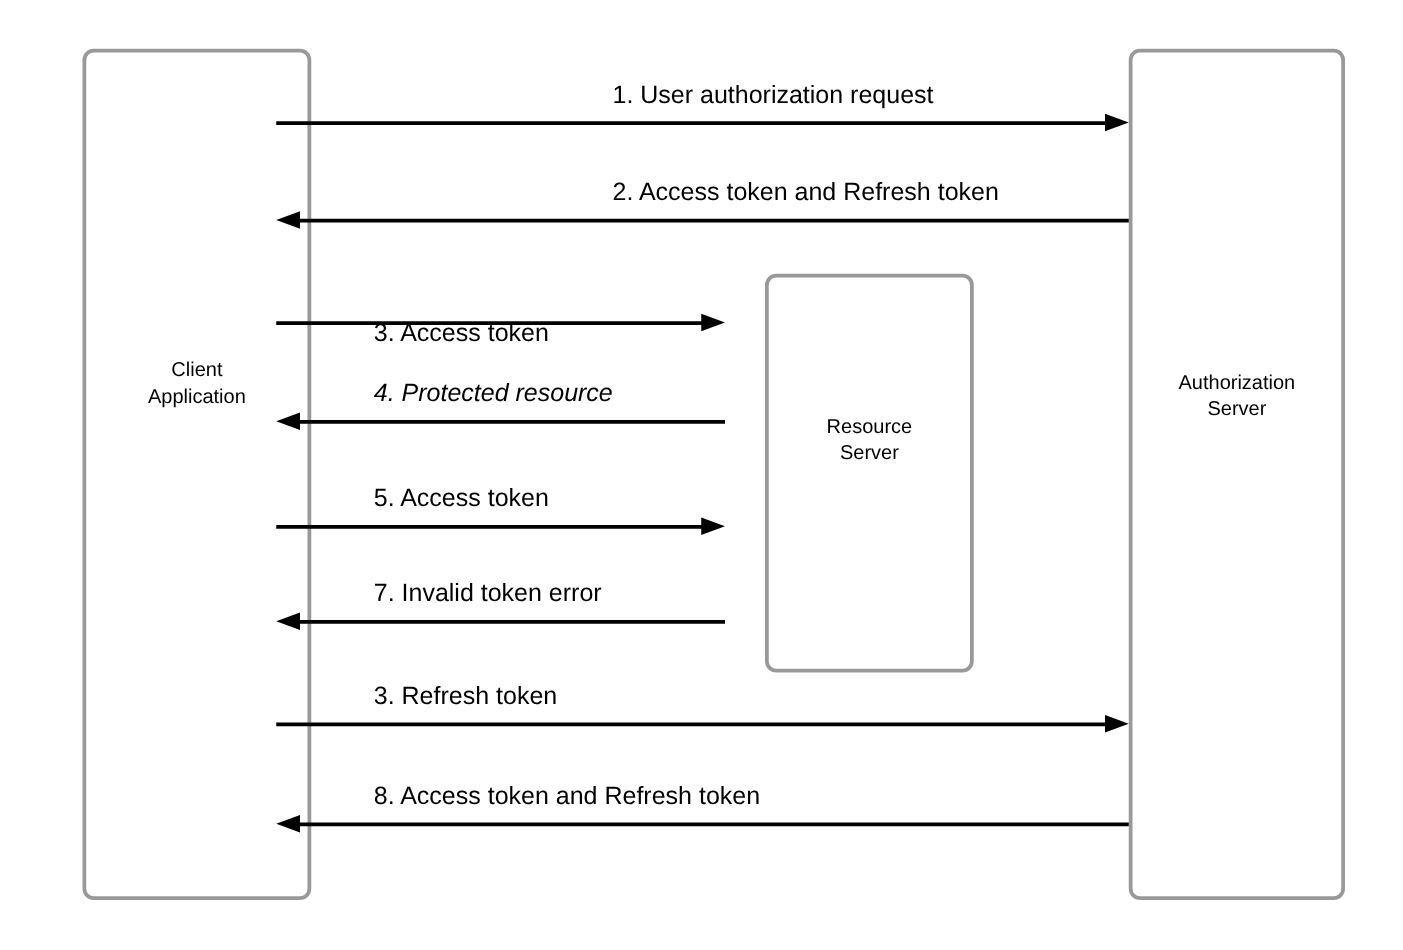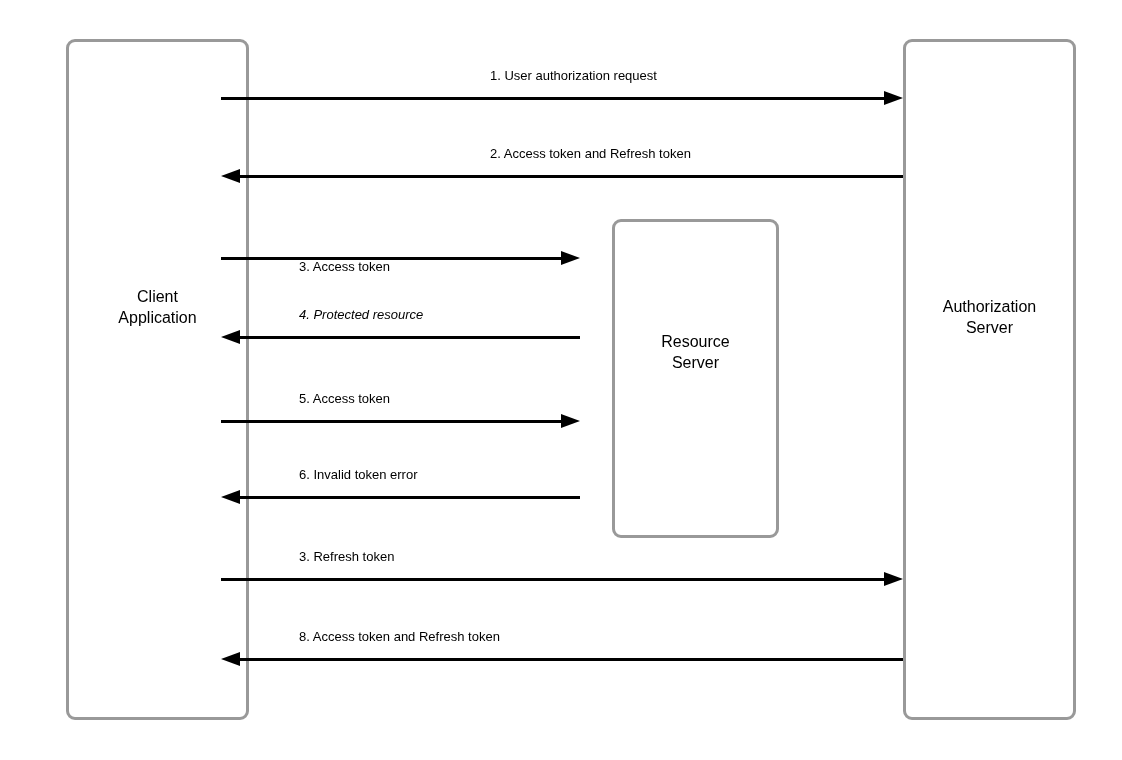--- a/index.html
+++ b/index.html
@@ -41,21 +41,21 @@
   .msg-head{
     position:absolute;
     width:0;height:0;
     border-top:7px solid transparent;
     border-bottom:7px solid transparent;
   }
   .msg-head.right{border-left:19px solid #000000;}
   .msg-head.left{border-right:19px solid #000000;}
   .msg-label{
     position:absolute;
-    font-size:13px;
+    font-size:20px;
     line-height:20px;
     white-space:nowrap;
     color:#000000;
   }
 </style>
 </head>
 <body>
 
 <div id="canvas">
 
@@ -96,21 +96,21 @@
         <div class="msg-label" style="left: 299px; top: 305px; font-style: italic;">4. Protected resource</div>
       </div>
       <div>
         <div class="msg-line" style="left: 221px; top: 419.5px; width: 347px;"></div>
         <div class="msg-head right" style="top: 414px; left: 561px;"></div>
         <div class="msg-label" style="left: 299px; top: 389px;">5. Access token</div>
       </div>
       <div>
         <div class="msg-line" style="left: 233px; top: 495.5px; width: 347px;"></div>
         <div class="msg-head left" style="top: 490px; left: 221px;"></div>
-        <div class="msg-label" style="left: 299px; top: 465px;">6. Invalid token error</div>
+        <div class="msg-label" style="left: 299px; top: 465px;">7. Invalid token error</div>
       </div>
       <div>
         <div class="msg-line" style="left: 221px; top: 577.5px; width: 670px;"></div>
         <div class="msg-head right" style="top: 572px; left: 884px;"></div>
         <div class="msg-label" style="left: 299px; top: 547px;">3. Refresh token</div>
       </div>
       <div>
         <div class="msg-line" style="left: 233px; top: 657.5px; width: 670px;"></div>
         <div class="msg-head left" style="top: 652px; left: 221px;"></div>
         <div class="msg-label" style="left: 299px; top: 627px;">8. Access token and Refresh token</div>

